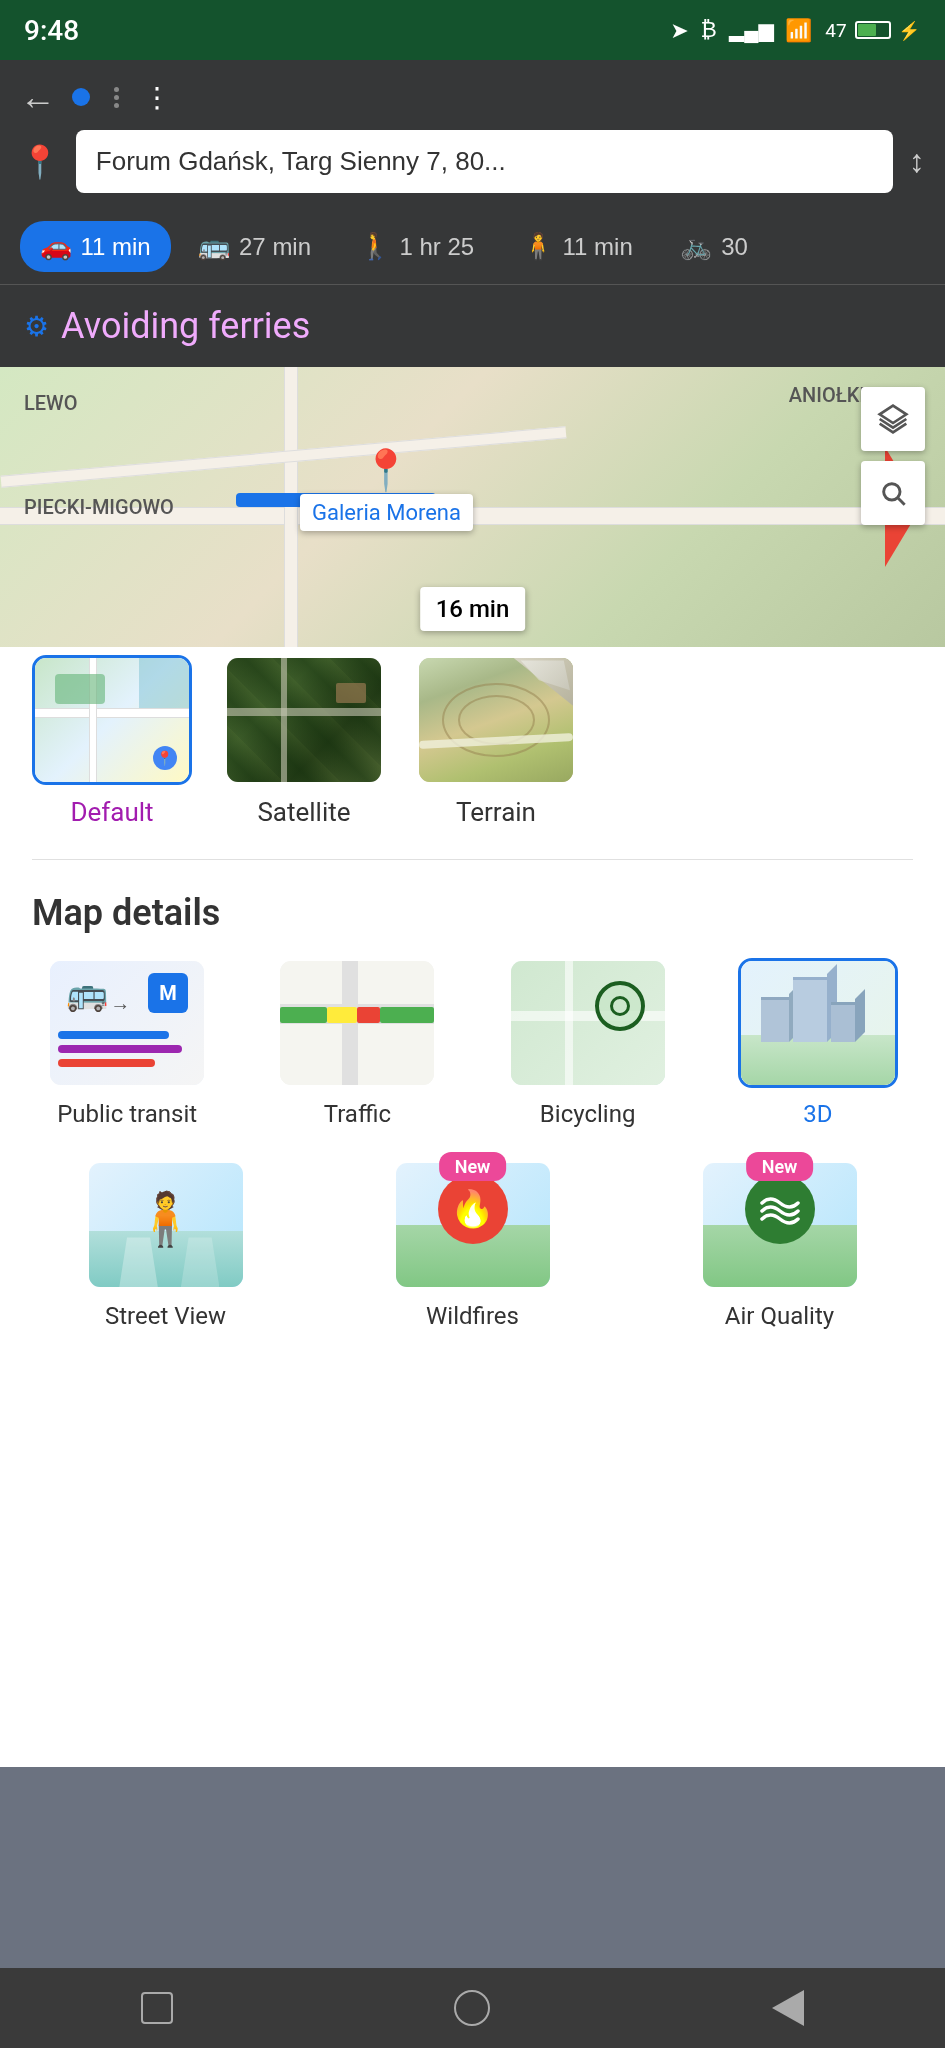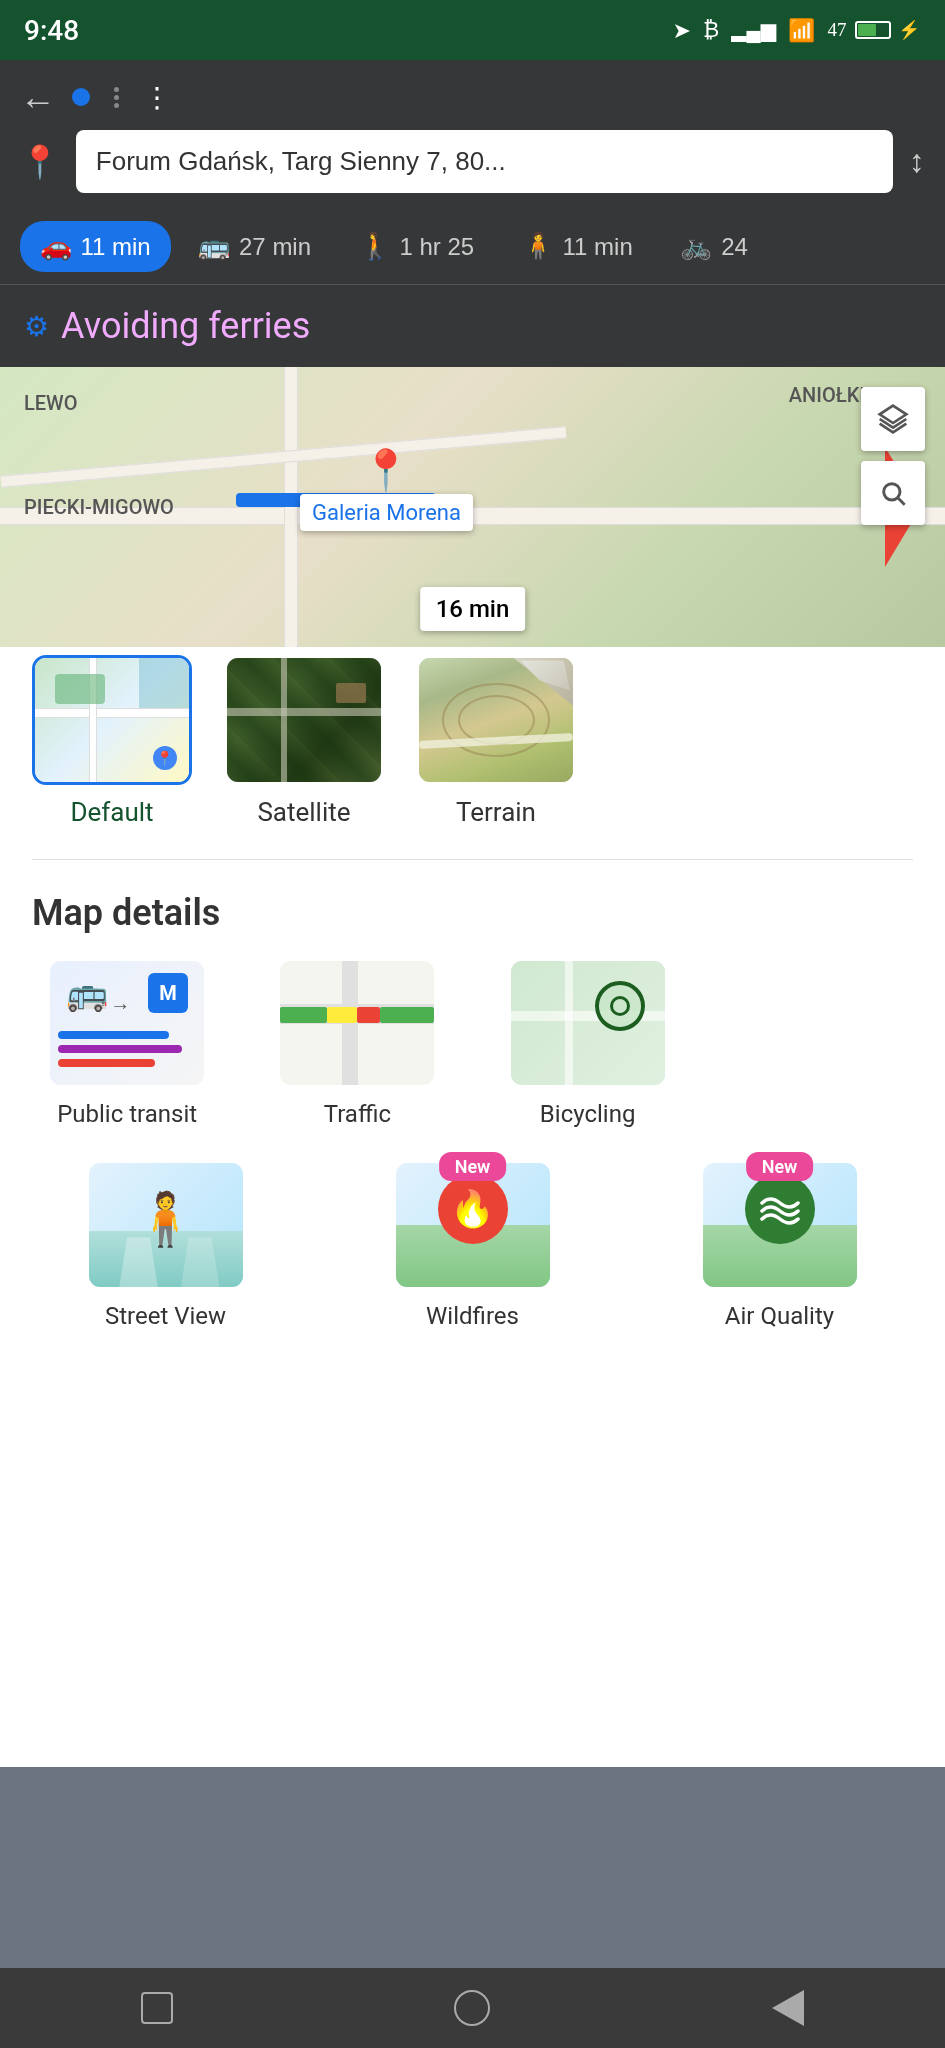--- a/index.html
+++ b/index.html
@@ -32,21 +32,20 @@
       display: flex;
       align-items: center;
       gap: 12px;
     }
     .battery-indicator {
       display: flex;
       align-items: center;
       gap: 8px;
       color: white;
       font-size: 18px;
-      font-family: Liberation Serif, serif;
     }
     .battery-box {
       width: 36px;
       height: 18px;
       border: 2px solid white;
       border-radius: 3px;
       position: relative;
       display: flex;
       align-items: center;
       padding: 1px;
@@ -342,21 +341,21 @@
       position: relative;
     }
     .map-type-thumb.selected {
       border: 3px solid #1a73e8;
     }
     .map-type-label {
       font-size: 26px;
       color: #333;
     }
     .map-type-label.selected {
-      color: #14532d;
+      color: #a21caf;
     }
 
     
     .thumb-default {
       background: linear-gradient(135deg, #c8e6c9, #e3f2fd, #fff9c4);
       width: 100%;
       height: 100%;
       position: relative;
     }
 
@@ -561,21 +560,21 @@
   <button class="transport-btn inactive">
     <span class="transport-icon">🚶</span>
     <span>1 hr 25</span>
   </button>
   <button class="transport-btn inactive">
     <span class="transport-icon">🧍</span>
     <span>11 min</span>
   </button>
   <button class="transport-btn inactive">
     <span class="transport-icon">🚲</span>
-    <span>24</span>
+    <span>30</span>
   </button>
 </div>
 
 <div class="avoiding-row">
   <span class="avoiding-icon">⚙</span>
   <span class="avoiding-text">Avoiding ferries</span>
 </div>
 
 <div class="map-area">
   <div class="map-bg">
@@ -716,20 +715,41 @@
           <div style="position:absolute;left:35%;top:0;bottom:0;width:8px;background:rgba(255,255,255,0.6);"></div>
 
           <div style="position:absolute;top:20px;right:20px;width:50px;height:50px;border:4px solid #1b5e20;border-radius:50%;display:flex;align-items:center;justify-content:center;background:rgba(200,230,200,0.8);">
             <div style="width:20px;height:20px;border:3px solid #1b5e20;border-radius:50%;"></div>
           </div>
         </div>
       </div>
       <span class="map-detail-label">Bicycling</span>
     </div>
 
+    <div class="map-detail-item">
+      <div class="map-detail-thumb selected">
+        <div style="background:linear-gradient(135deg,#e3f2fd,#e8f5e9);width:100%;height:100%;display:flex;align-items:center;justify-content:center;position:relative;">
+
+          <div style="position:absolute;bottom:0;left:0;right:0;height:40%;background:linear-gradient(180deg,#c8e6c9,#a5d6a7);"></div>
+
+          <div style="position:absolute;bottom:35%;left:20px;display:flex;align-items:flex-end;gap:4px;">
+            <div style="width:28px;height:45px;background:#b0c4d8;border-top:3px solid #8fa8c0;position:relative;">
+              <div style="position:absolute;top:-6px;right:-10px;width:10px;height:48px;background:#90aabf;transform:skewY(-45deg);transform-origin:top left;"></div>
+            </div>
+            <div style="width:34px;height:65px;background:#b8cce0;border-top:3px solid #96b0cc;position:relative;">
+              <div style="position:absolute;top:-6px;right:-10px;width:10px;height:68px;background:#96b0cc;transform:skewY(-45deg);transform-origin:top left;"></div>
+            </div>
+            <div style="width:24px;height:40px;background:#aabfd4;border-top:3px solid #88a4bc;position:relative;">
+              <div style="position:absolute;top:-6px;right:-10px;width:10px;height:43px;background:#88a4bc;transform:skewY(-45deg);transform-origin:top left;"></div>
+            </div>
+          </div>
+        </div>
+      </div>
+      <span class="map-detail-label selected">3D</span>
+    </div>
 
   </div>
 
   <div class="map-details-row2">
 
     <div class="map-detail-item">
       <div class="map-detail-thumb">
         <div style="background:linear-gradient(135deg,#e3f2fd,#b3e5fc);width:100%;height:100%;display:flex;align-items:center;justify-content:center;position:relative;">
           <div style="position:absolute;bottom:0;left:0;right:0;height:45%;background:linear-gradient(180deg,#b2dfdb,#80cbc4);"></div>
           <div style="position:absolute;bottom:30%;left:50%;transform:translateX(-50%);font-size:52px;">🧍</div>

